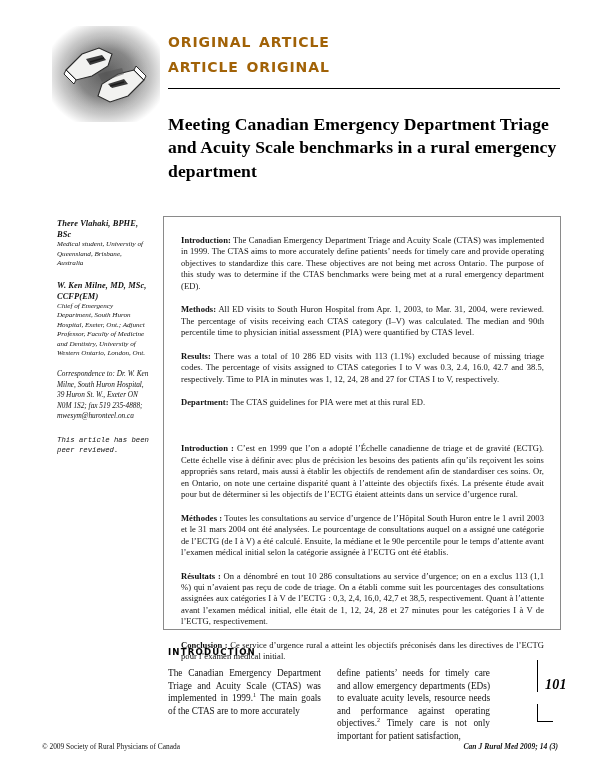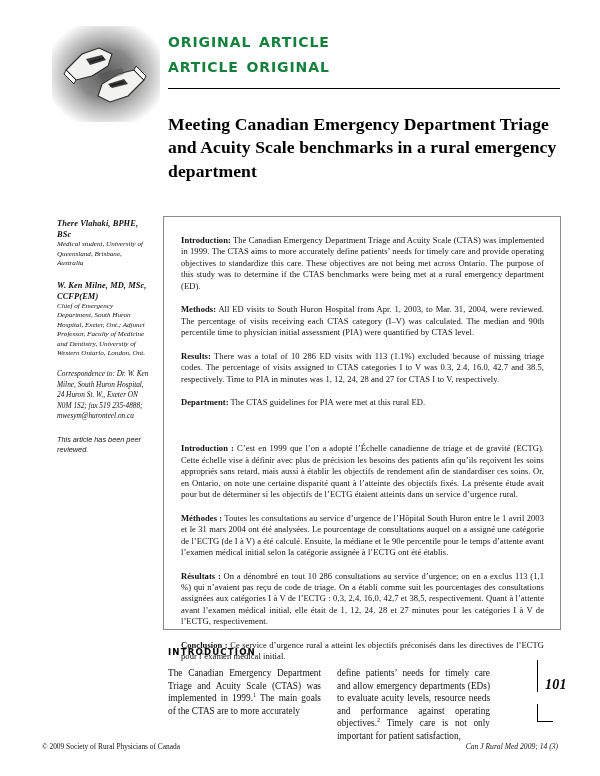--- a/index.html
+++ b/index.html
@@ -37,21 +37,21 @@
     left: 168px;
     top: 28px;
     width: 392px;
   }
   .kicker .line {
     font-family: "DejaVu Sans", sans-serif;
     font-weight: bold;
     font-size: 19.5px;
     letter-spacing: 0.9px;
     line-height: 25px;
-    color: #15803d;
+    color: #a16207;
     font-variant: small-caps;
     text-transform: lowercase;
   }
   .kicker .line::first-letter { font-size: 19.5px; }
   .rule-head {
     position: absolute;
     left: 168px;
     top: 88px;
     width: 392px;
     height: 1.4px;
@@ -97,21 +97,21 @@
     margin-bottom: 11px;
   }
   .sb-corr {
     font-family: "Liberation Serif", serif;
     font-style: italic;
     font-size: 7.3px;
     line-height: 10.4px;
     margin-top: 4px;
   }
   .sb-note {
-    font-family: Liberation Sans, sans-serif;
+    font-family: Liberation Mono, monospace;
     font-style: italic;
     font-size: 7.3px;
     line-height: 10.4px;
     margin-top: 13px;
   }
 
   
   .abstract-box {
     position: absolute;
     left: 163px;
@@ -220,21 +220,21 @@
     font-family: "Liberation Serif", serif;
     font-size: 7.4px;
     color: #111;
     text-align: right;
   }
   .footer-right {
     position: absolute;
     right: 42px;
     top: 742px;
     font-family: "Liberation Serif", serif;
-    font-weight: normal;
+    font-weight: bold;
     font-style: italic;
     font-size: 7.6px;
     color: #111;
   }
 </style>
 </head>
 <body>
 
 <div class="logo-block">
   <svg class="logo-vignette" viewBox="0 0 108 96">
@@ -274,21 +274,21 @@
 </div>
 <div class="rule-head"></div>
 
 <h1 class="article-title">Meeting Canadian Emergency Department Triage and Acuity Scale benchmarks in a rural emergency department</h1>
 
 <div class="sidebar">
   <div class="sb-name">There Vlahaki, BPHE, BSc</div>
   <div class="sb-aff">Medical student, University of Queensland, Brisbane, Australia</div>
   <div class="sb-name">W. Ken Milne, MD, MSc, CCFP(EM)</div>
   <div class="sb-aff">Chief of Emergency Department, South Huron Hospital, Exeter, Ont.; Adjunct Professor, Faculty of Medicine and Dentistry, University of Western Ontario, London, Ont.</div>
-  <div class="sb-corr">Correspondence to: Dr. W. Ken Milne, South Huron Hospital, 24 Huron St. W., Exeter ON  N0M 1S2; fax 519 235-4888; mwesym@huronteel.on.ca</div>
+  <div class="sb-corr">Correspondence to: Dr. W. Ken Milne, South Huron Hospital, 39 Huron St. W., Exeter ON  N0M 1S2; fax 519 235-4888; mwesym@huronteel.on.ca</div>
   <div class="sb-note">This article has been peer reviewed.</div>
 </div>
 
 <div class="abstract-box"></div>
 <div class="abstract-inner">
 
   <p class="abs-p"><span class="abs-lead">Introduction:</span><span> The Canadian Emergency Department Triage and Acuity Scale (CTAS) was implemented in 1999. The CTAS aims to more accurately define patients’ needs for timely care and provide operating objectives to standardize this care. These objectives are not being met across Ontario. The purpose of this study was to determine if the CTAS benchmarks were being met at a rural emergency department (ED).</span></p>
   <p class="abs-p"><span class="abs-lead">Methods:</span><span> All ED visits to South Huron Hospital from Apr. 1, 2003, to Mar. 31, 2004, were reviewed. The percentage of visits receiving each CTAS category (I–V) was calculated. The median and 90th percentile time to physician initial assessment (PIA) were quantified by CTAS level.</span></p>
   <p class="abs-p"><span class="abs-lead">Results:</span><span> There was a total of 10 286 ED visits with 113 (1.1%) excluded because of missing triage codes. The percentage of visits assigned to CTAS categories I to V was 0.3, 2.4, 16.0, 42.7 and 38.5, respectively. Time to PIA in minutes was 1, 12, 24, 28 and 27 for CTAS I to V, respectively.</span></p>
   <p class="abs-p"><span class="abs-lead">Department:</span><span> The CTAS guidelines for PIA were met at this rural ED.</span></p>

